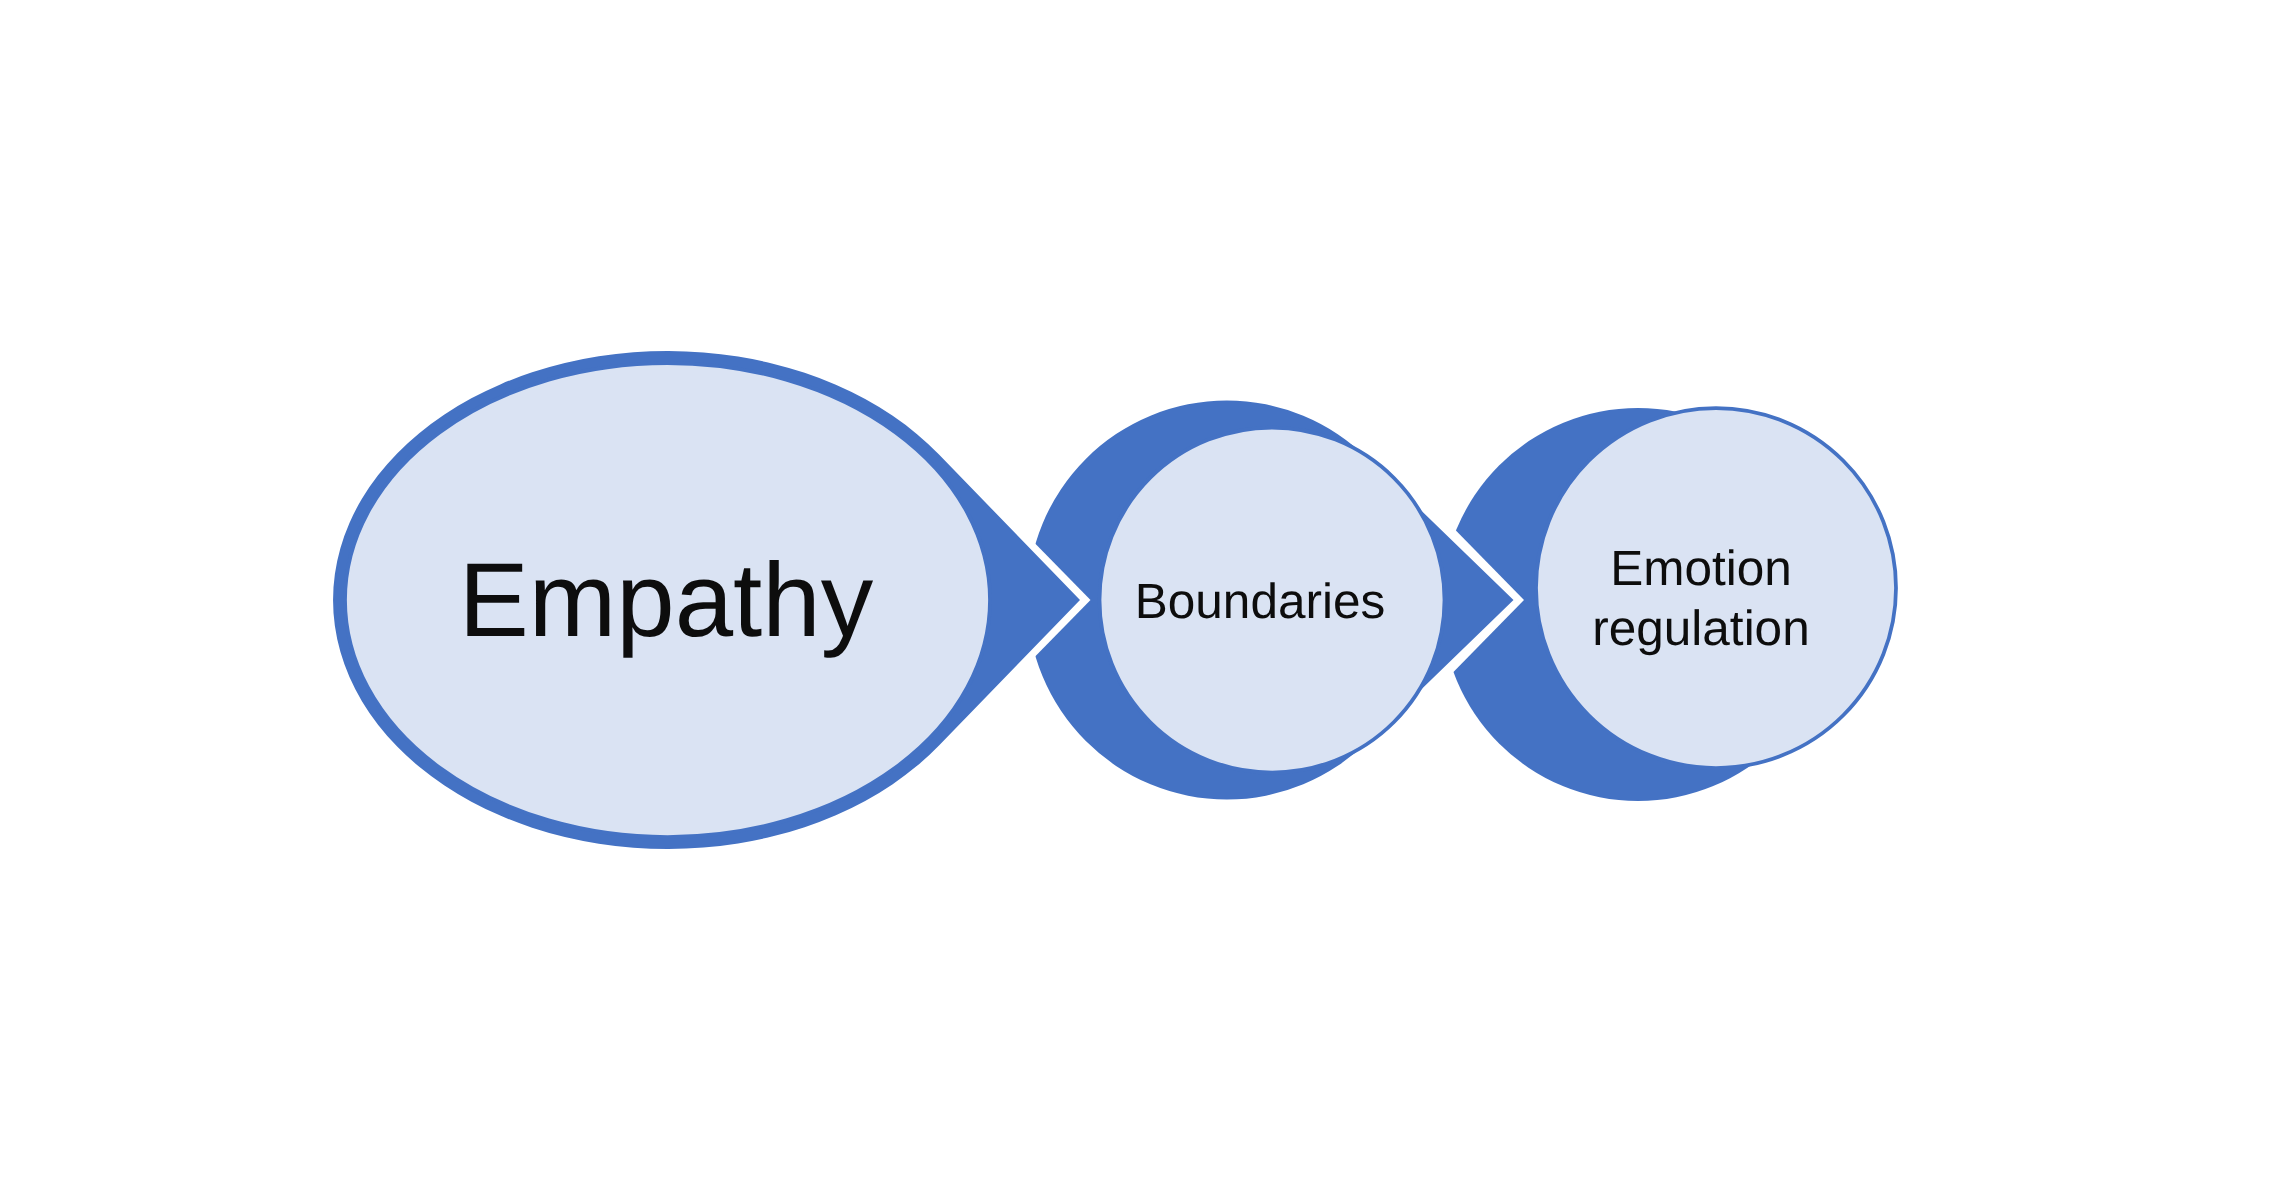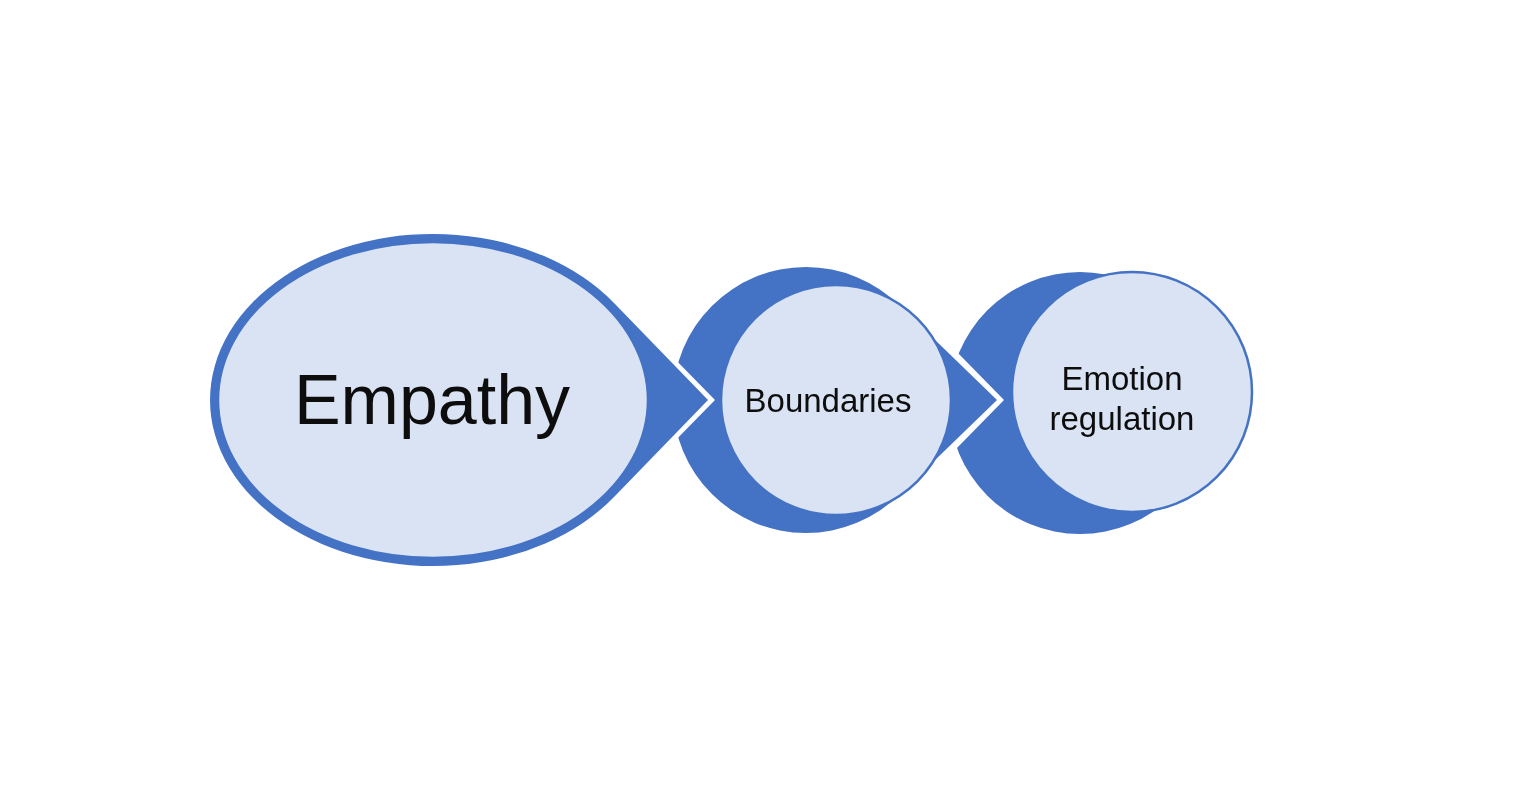--- a/index.html
+++ b/index.html
@@ -8,20 +8,21 @@
     width: 1528px;
     height: 800px;
     background: #ffffff;
     overflow: hidden;
     font-family: "Liberation Sans", sans-serif;
   }
   .canvas-wrap {
     position: relative;
     width: 1208px;
     height: 800px;
+    padding-left: 12px;
   }
   svg.diagram {
     display: block;
     width: 1528px;
     height: 800px;
   }
   text.node-label {
     fill: #0d0d0d;
     font-family: "Liberation Sans", sans-serif;
     font-weight: 400;

